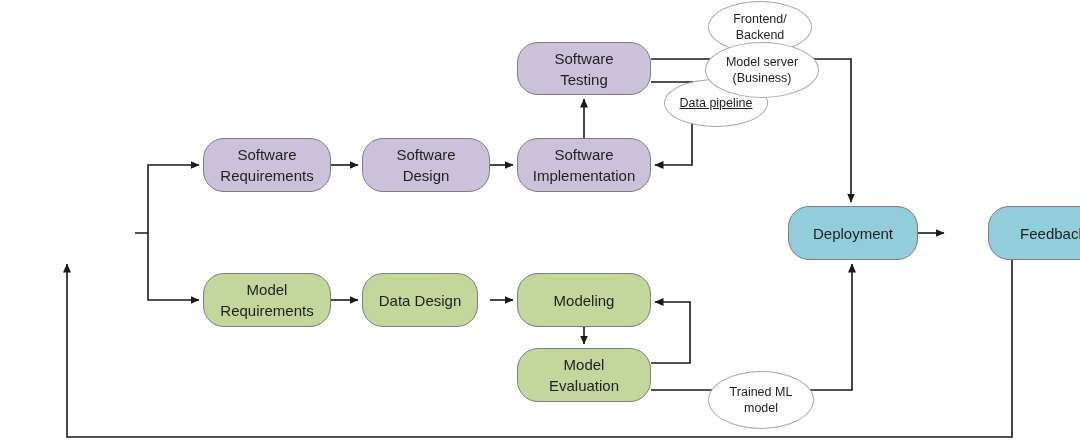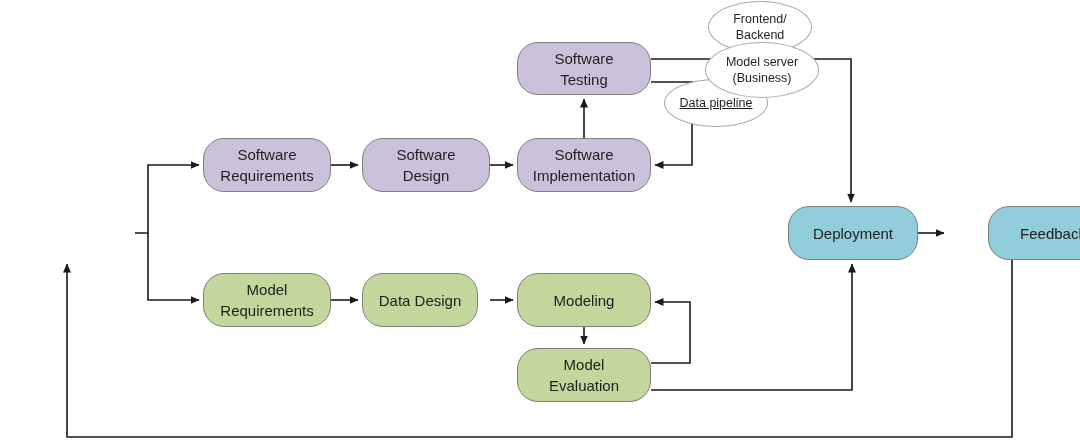--- a/index.html
+++ b/index.html
@@ -113,14 +113,16 @@
 
   <div class="artifact" style="left:708px; top:1px; width:104px; height:52px;">Frontend/
 Backend</div>
 
   <div class="artifact" style="left:664px; top:79px; width:104px; height:48px;text-decoration:underline;">Data pipeline</div>
 
   <div class="artifact" style="left:705px; top:42px; width:114px; height:56px;">Model server
 (Business)</div>
 
 
+  <div class="artifact" style="left:708px; top:371px; width:106px; height:58px;">Trained ML
+model</div>
 
 </div>
 
 </body></html>

